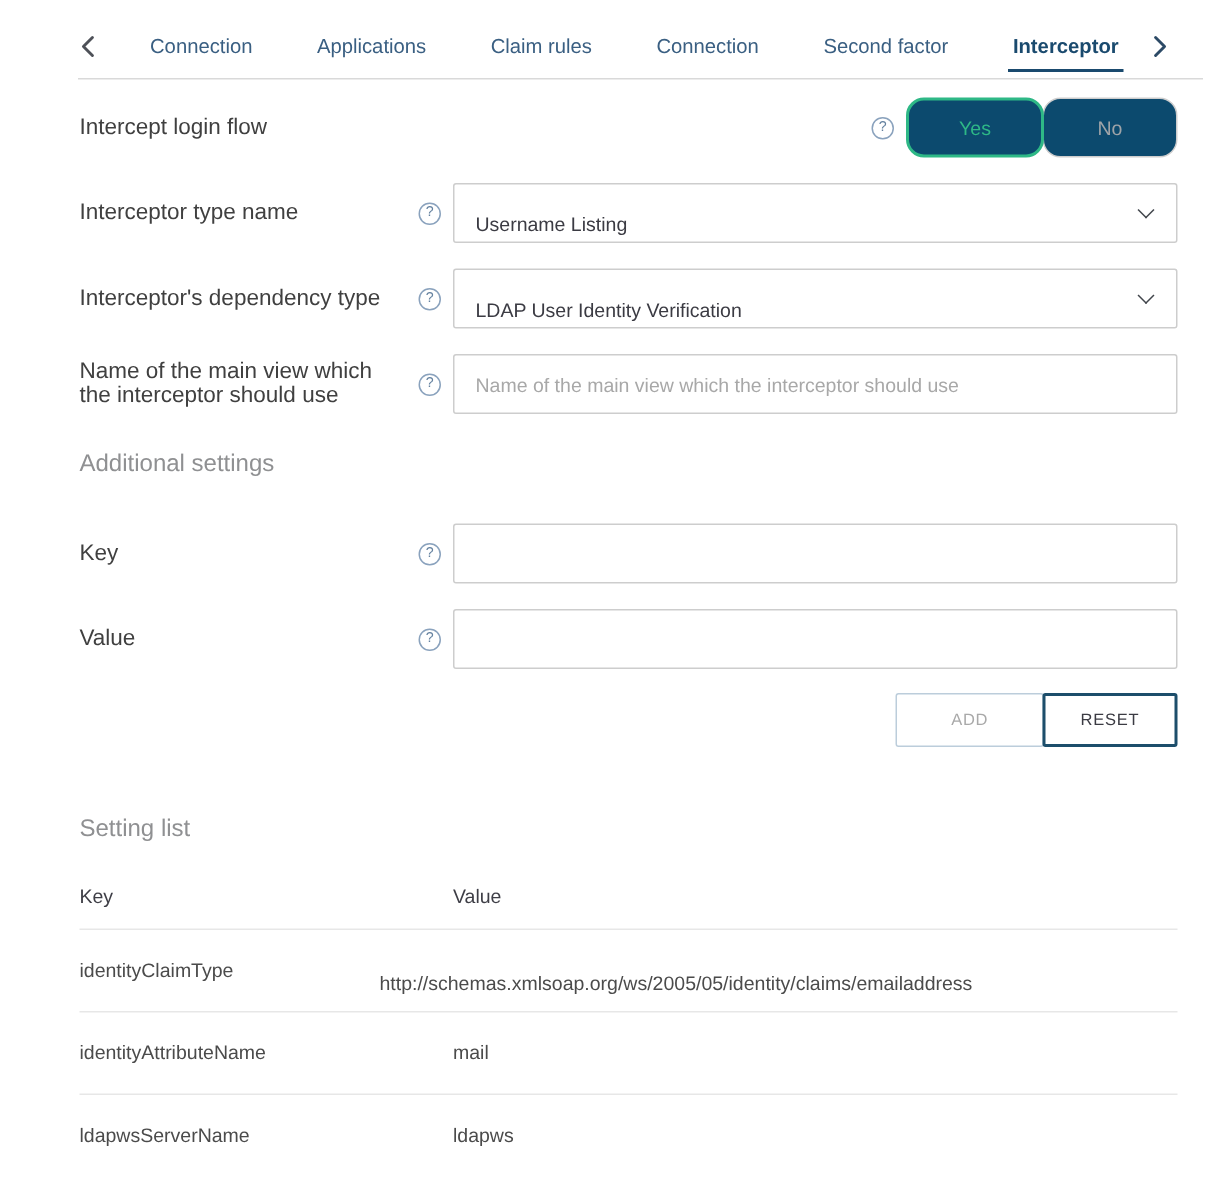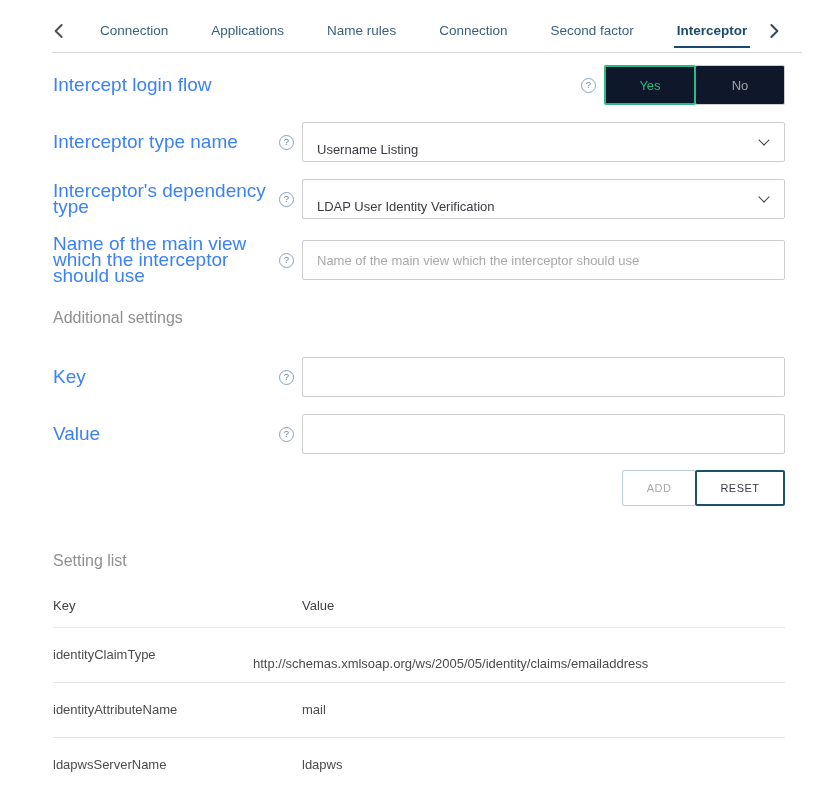--- a/index.html
+++ b/index.html
@@ -23,30 +23,30 @@
   .nav-left { color:#4e5158; margin-right:29px; }
   .nav-right { color:#2c4a66; margin-left:2px; }
   .tab { font-size:13.5px; color:var(--tab-inactive); margin-right:37px;
     padding:9px 3px 10px; cursor:pointer; white-space:nowrap; }
   .tab.active { color:var(--tab-active); font-weight:bold;
     border-bottom:2px solid var(--tab-active); padding-bottom:8px; margin-right:13px; }
 
   
   .content { padding:12px 35px 0 53px; }
   .form-row { display:flex; align-items:center; margin-bottom:17px; }
-  .field-label { flex:1; font-size:19px; color:#3b82f6; line-height:16px; padding-right:10px; }
+  .field-label { flex:1; font-size:15px; color:#404040; line-height:16px; padding-right:10px; }
   .help-icon { width:15px; height:15px; border:1px solid #8aa2bd; border-radius:50%;
     color:#64819f; font-size:9.5px; line-height:12.5px; text-align:center;
     margin-right:8px; flex:none; cursor:pointer; }
   .control { width:483px; flex:none; position:relative; }
   .control-narrow { width:181px; flex:none; }
 
   .toggle-group { display:flex; }
-  .toggle-btn { height:40px; background:#0f172a; font-size:13px; cursor:pointer;
-    font-family:inherit; border-radius:2px; }
+  .toggle-btn { height:40px; background:#0c4a6e; font-size:13px; cursor:pointer;
+    font-family:inherit; border-radius:12px; }
   .toggle-yes { width:92px; border:2px solid var(--accent-green); color:var(--accent-green); z-index:1; position:relative; }
   .toggle-no  { width:90px; border:1px solid #cdcdcd; color:#9fa4a8; margin-left:-1px; }
 
   .field-select { width:100%; height:40px; border:1px solid #cdcdcd; border-radius:2px;
     background:#fff; padding:14px 34px 0 14px; font-size:13px; color:#3b3b43;
     appearance:none; -webkit-appearance:none; -moz-appearance:none;
     font-family:inherit; cursor:pointer; }
   .select-chevron { position:absolute; right:17px; top:14px; width:8px; height:8px;
     border-right:1.5px solid #41454b; border-bottom:1.5px solid #41454b;
     transform:rotate(45deg); pointer-events:none; }
@@ -55,21 +55,21 @@
     padding:0 14px; font-size:13px; color:#3b3b43; font-family:inherit; background:#fff; }
   .field-input::placeholder { color:#a8a8a8; opacity:1; }
 
   .section-title { font-size:16px; color:#8f9092; font-weight:normal; }
   .title-additional { margin:25px 0 30px; }
   .title-settinglist { margin:46px 0 22px; }
 
   .button-row { display:flex; justify-content:flex-end; }
   .btn { height:36px; background:#fff; font-size:11px; letter-spacing:0.5px;
     cursor:pointer; font-family:inherit; border-radius:2px; }
-  .btn-add { width:74px; border:1px solid #bccddb; color:#a9a9a9; }
+  .btn-add { width:99px; border:1px solid #bccddb; color:#a9a9a9; }
   .btn-reset { width:90px; border:2px solid var(--navy-border); color:#3b3b43; margin-left:-1px; }
 
   
   .settings-table { width:100%; border-collapse:collapse; }
   .settings-table th { text-align:left; font-weight:normal; font-size:13px; color:#3e3e46;
     padding:6px 0 14px; border-bottom:1px solid #e7e7e7; }
   .col-key { width:249px; }
   .settings-table td { font-size:13px; color:#4b4b4b; border-bottom:1px solid #e7e7e7;
     vertical-align:top; padding:19px 0 20px; }
   .settings-table tr:last-child td { border-bottom:none; }
@@ -79,21 +79,21 @@
 <body>
 
 <div class="tabbar">
   <span class="nav-chevron nav-left">
     <svg viewBox="0 0 24 24">
         <path d="M15.5 4 L7.5 12 L15.5 20" fill="none" stroke="currentColor" stroke-width="2.6" stroke-linecap="round" stroke-linejoin="round"></path>
       </svg>
   </span>
   <span class="tab">Connection</span>
   <span class="tab">Applications</span>
-  <span class="tab">Name rules</span>
+  <span class="tab">Claim rules</span>
   <span class="tab">Connection</span>
   <span class="tab">Second factor</span>
   <span class="tab active">Interceptor</span>
   <span class="nav-chevron nav-right">
     <svg viewBox="0 0 24 24">
         <path d="M8.5 4 L16.5 12 L8.5 20" fill="none" stroke="currentColor" stroke-width="2.6" stroke-linecap="round" stroke-linejoin="round"></path>
       </svg>
   </span>
 </div>
 

